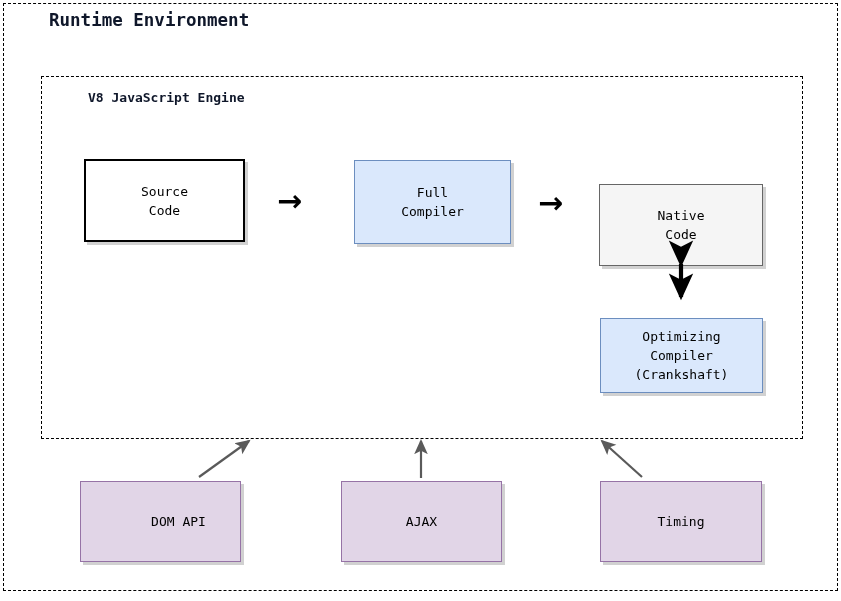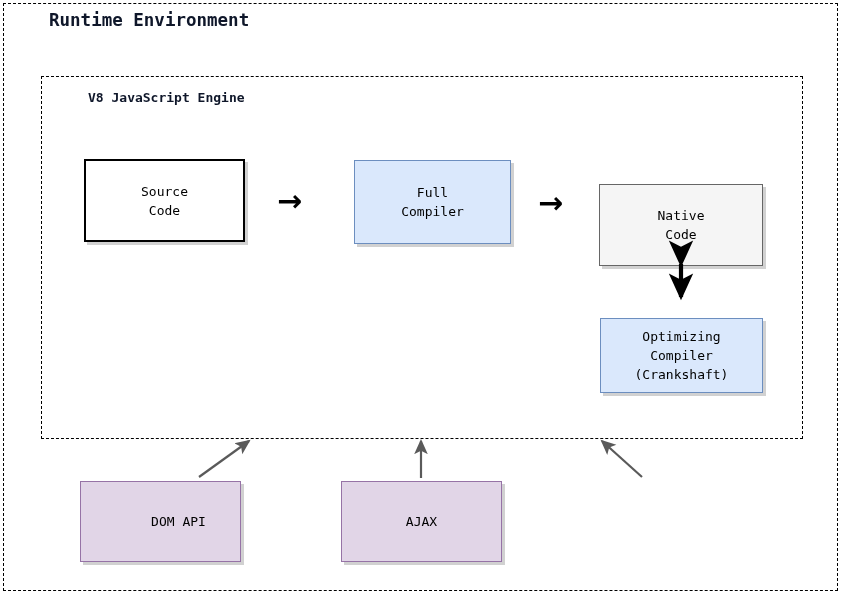--- a/index.html
+++ b/index.html
@@ -146,20 +146,21 @@
 Code</div>
 
   <div class="node node-blue" id="node-optimizing">Optimizing
 Compiler
 (Crankshaft)</div>
 
   <div class="node node-purple" id="node-dom-api">DOM API</div>
 
   <div class="node node-purple" id="node-ajax">AJAX</div>
 
+  <div class="node node-purple" id="node-timing">Timing</div>
 
   <div class="arrow-glyph" id="arrow-source-to-full">→</div>
 
   <div class="arrow-glyph" id="arrow-full-to-native">→</div>
 
   <svg id="arrow-layer" viewBox="0 0 841 601">
     <defs>
       <marker id="head-black" markerWidth="7" markerHeight="7" refX="5.6" refY="3.1" orient="auto">
         <path d="M0,0.2 L6.4,3.1 L0,6.0 L1.5,3.1 Z" fill="#000000"></path>
       </marker>

